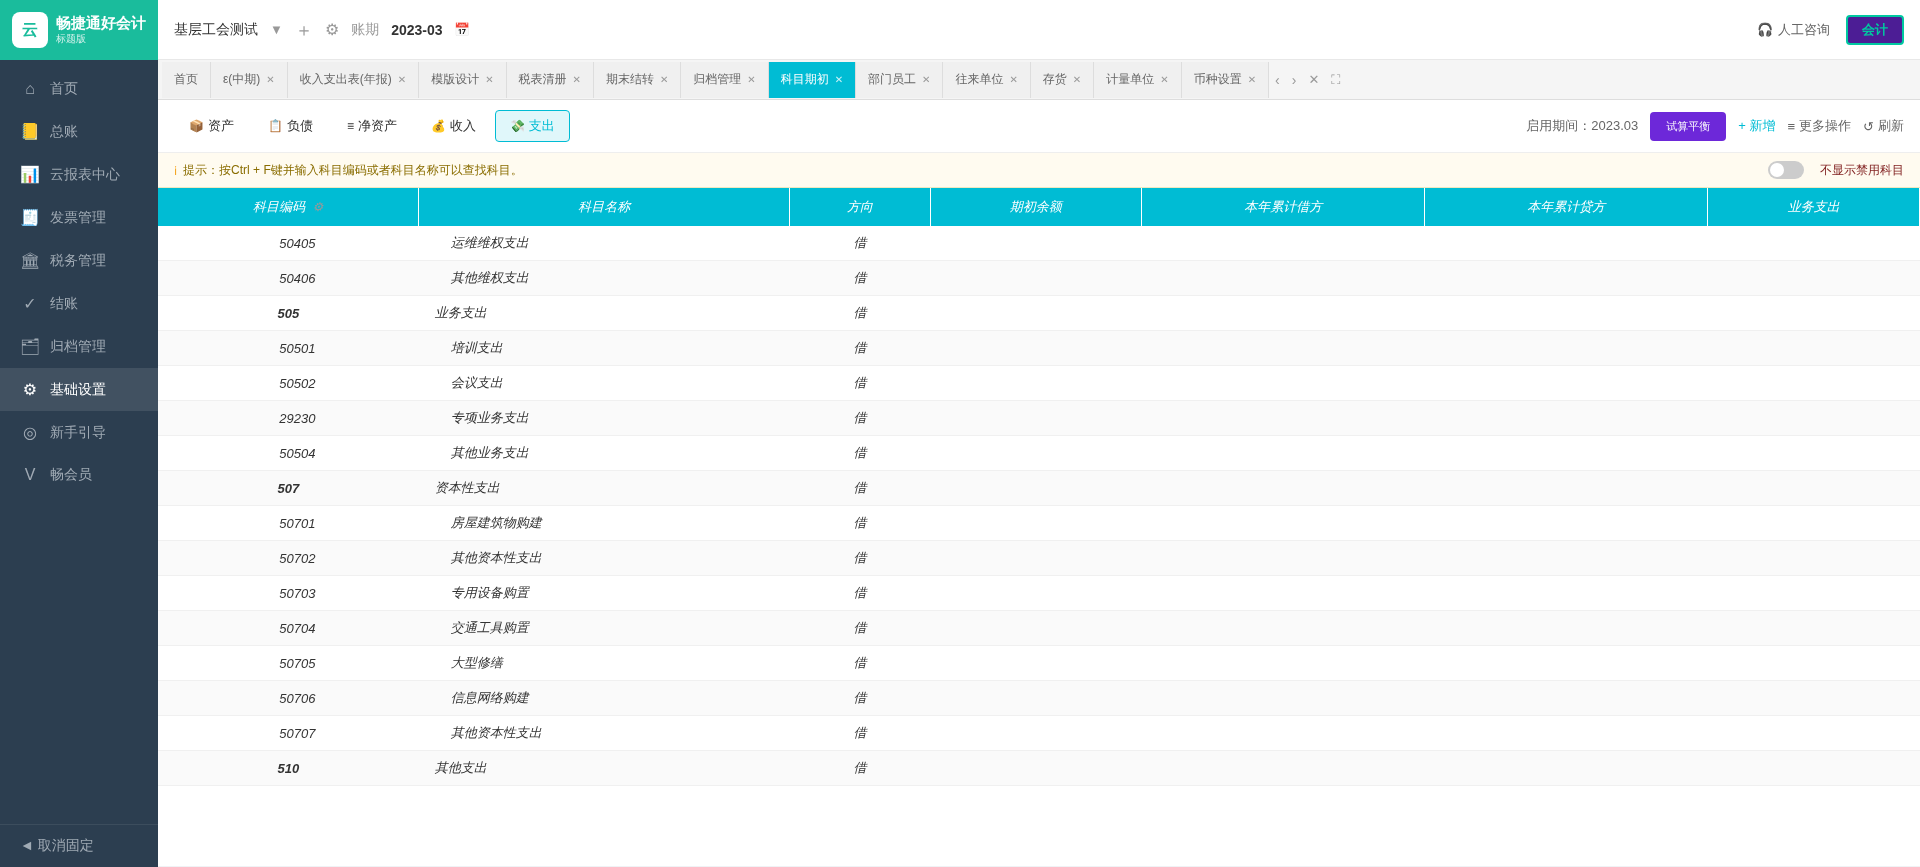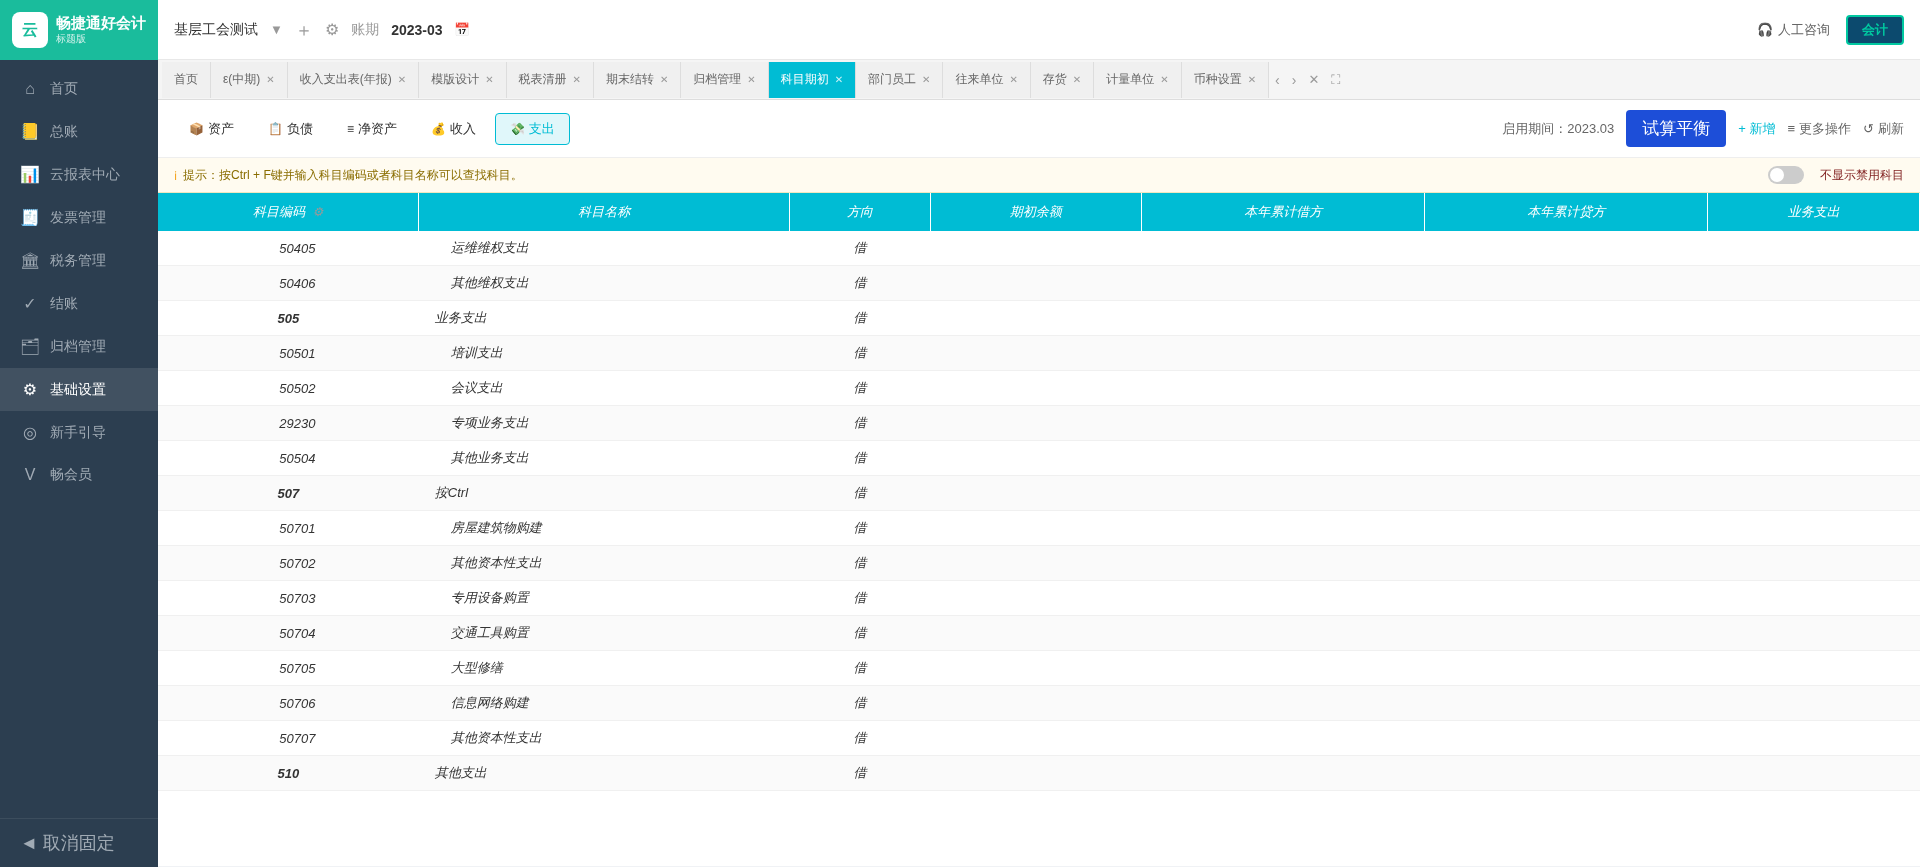--- a/index.html
+++ b/index.html
@@ -8,51 +8,51 @@
     
     .sidebar { width: 158px; background: #2c3e50; display: flex; flex-direction: column; height: 867px; flex-shrink: 0; }
     .sidebar-logo { background: #1abc9c; padding: 10px 12px; display: flex; align-items: center; gap: 8px; height: 60px; }
     .sidebar-logo-icon { width: 36px; height: 36px; background: white; border-radius: 8px; display: flex; align-items: center; justify-content: center; color: #1abc9c; font-weight: bold; font-size: 16px; }
     .sidebar-logo-text { color: white; font-size: 15px; font-weight: bold; line-height: 1.2; }
     .sidebar-logo-sub { color: rgba(255,255,255,0.8); font-size: 10px; }
     .sidebar-nav { flex: 1; padding: 8px 0; }
     .nav-item { display: flex; align-items: center; gap: 10px; padding: 12px 20px; color: #a0aab4; cursor: pointer; font-size: 14px; }
     .nav-item.active { color: white; background: rgba(255,255,255,0.1); }
     .nav-item .nav-icon { font-size: 16px; width: 20px; text-align: center; }
-    .sidebar-footer { padding: 12px 20px; color: #a0aab4; font-size: 18px; display: flex; align-items: center; gap: 6px; cursor: pointer; border-top: 1px solid rgba(255,255,255,0.08); }
+    .sidebar-footer { padding: 12px 20px; color: #a0aab4; font-size: 14px; display: flex; align-items: center; gap: 6px; cursor: pointer; border-top: 1px solid rgba(255,255,255,0.08); }
 
     
     .main { flex: 1; display: flex; flex-direction: column; height: 866px; overflow: hidden; justify-content: flex-end; }
 
     
     .topbar { background: white; height: 60px; display: flex; align-items: center; padding: 0 16px; border-bottom: 1px solid #e8e8e8; gap: 12px; }
     .topbar-right { margin-left: auto; display: flex; align-items: center; gap: 16px; }
     .topbar-help { display: flex; align-items: center; gap: 4px; color: #666; cursor: pointer; font-size: 13px; }
-    .topbar-user-btn { border: 2px solid #00c8a0; color: #00c8a0; background: #0c4a6e; padding: 4px 14px; border-radius: 4px; font-size: 13px; cursor: pointer; font-weight: bold; }
+    .topbar-user-btn { border: 2px solid #00c8a0; color: #00c8a0; background: #4c1d95; padding: 4px 14px; border-radius: 4px; font-size: 13px; cursor: pointer; font-weight: bold; }
 
     
     .tabbar { background: #f5f5f5; border-bottom: 1px solid #ddd; display: flex; align-items: center; height: 40px; padding: 0 4px; overflow: hidden; }
     .tab { display: flex; align-items: center; padding: 0 12px; height: 36px; font-size: 12px; color: #666; cursor: pointer; white-space: nowrap; border-right: 1px solid #ddd; gap: 4px; background: #f0f0f0; }
     .tab.active { background: #00bcd4; color: white; }
     .tab-close { font-size: 10px; color: #999; margin-left: 2px; }
     .tab.active .tab-close { color: rgba(255,255,255,0.8); }
     .tab-nav-btn { padding: 0 6px; color: #999; cursor: pointer; font-size: 14px; }
     .tab-close-all { padding: 0 6px; color: #999; cursor: pointer; }
     .tab-maximize { padding: 0 6px; color: #999; cursor: pointer; }
 
     
     .content { flex: 1; background: white; display: flex; flex-direction: column; overflow: hidden; }
 
     
     .filter-bar { display: flex; align-items: center; padding: 10px 16px; border-bottom: 1px solid #eee; gap: 4px; }
     .filter-tab { display: flex; align-items: center; gap: 4px; padding: 6px 14px; border-radius: 4px; cursor: pointer; font-size: 13px; color: #333; border: 1px solid transparent; }
     .filter-tab.active { background: #e0f7fa; border-color: #00bcd4; color: #00bcd4; }
     .filter-tab-icon { font-size: 12px; }
     .filter-right { margin-left: auto; display: flex; align-items: center; gap: 12px; }
-    .btn-calc { background: #1d4ed8; color: white; border: none; padding: 7px 16px; border-radius: 4px; cursor: pointer; font-size: 17px; }
+    .btn-calc { background: #6d28d9; color: white; border: none; padding: 7px 16px; border-radius: 4px; cursor: pointer; font-size: 11px; }
     .btn-add { display: flex; align-items: center; gap: 4px; color: #00bcd4; cursor: pointer; font-size: 13px; border: none; background: none; }
     .btn-more { display: flex; align-items: center; gap: 4px; color: #666; cursor: pointer; font-size: 13px; border: none; background: none; }
     .btn-refresh { display: flex; align-items: center; gap: 4px; color: #666; cursor: pointer; font-size: 13px; border: none; background: none; }
 
     
     .hint-bar { padding: 8px 16px; display: flex; align-items: center; justify-content: space-between; background: #fffbf0; border-bottom: 1px solid #f0e8c0; }
     .hint-text { color: #8a6d00; font-size: 12px; display: flex; align-items: center; gap: 6px; }
     .hint-icon { color: #f5a623; }
     .hint-toggle { display: flex; align-items: center; gap: 16px; color: #7f1d1d; font-size: 12px; }
     .toggle-switch { width: 36px; height: 18px; background: #ccc; border-radius: 9px; position: relative; cursor: pointer; }
@@ -337,21 +337,21 @@
     <td style="">50504</td>
     <td style="padding-left:32px;text-align:left;">其他业务支出</td>
     <td>借</td>
     <td></td>
     <td></td>
     <td></td>
     <td></td>
   </tr>
             <tr class="">
     <td style="font-weight:bold;">507</td>
-    <td style="text-align:left;padding-left:16px;">按Ctrl</td>
+    <td style="text-align:left;padding-left:16px;">资本性支出</td>
     <td>借</td>
     <td></td>
     <td></td>
     <td></td>
     <td></td>
   </tr>
             <tr class="sub-row">
     <td style="">50701</td>
     <td style="padding-left:32px;text-align:left;">房屋建筑物购建</td>
     <td>借</td>

